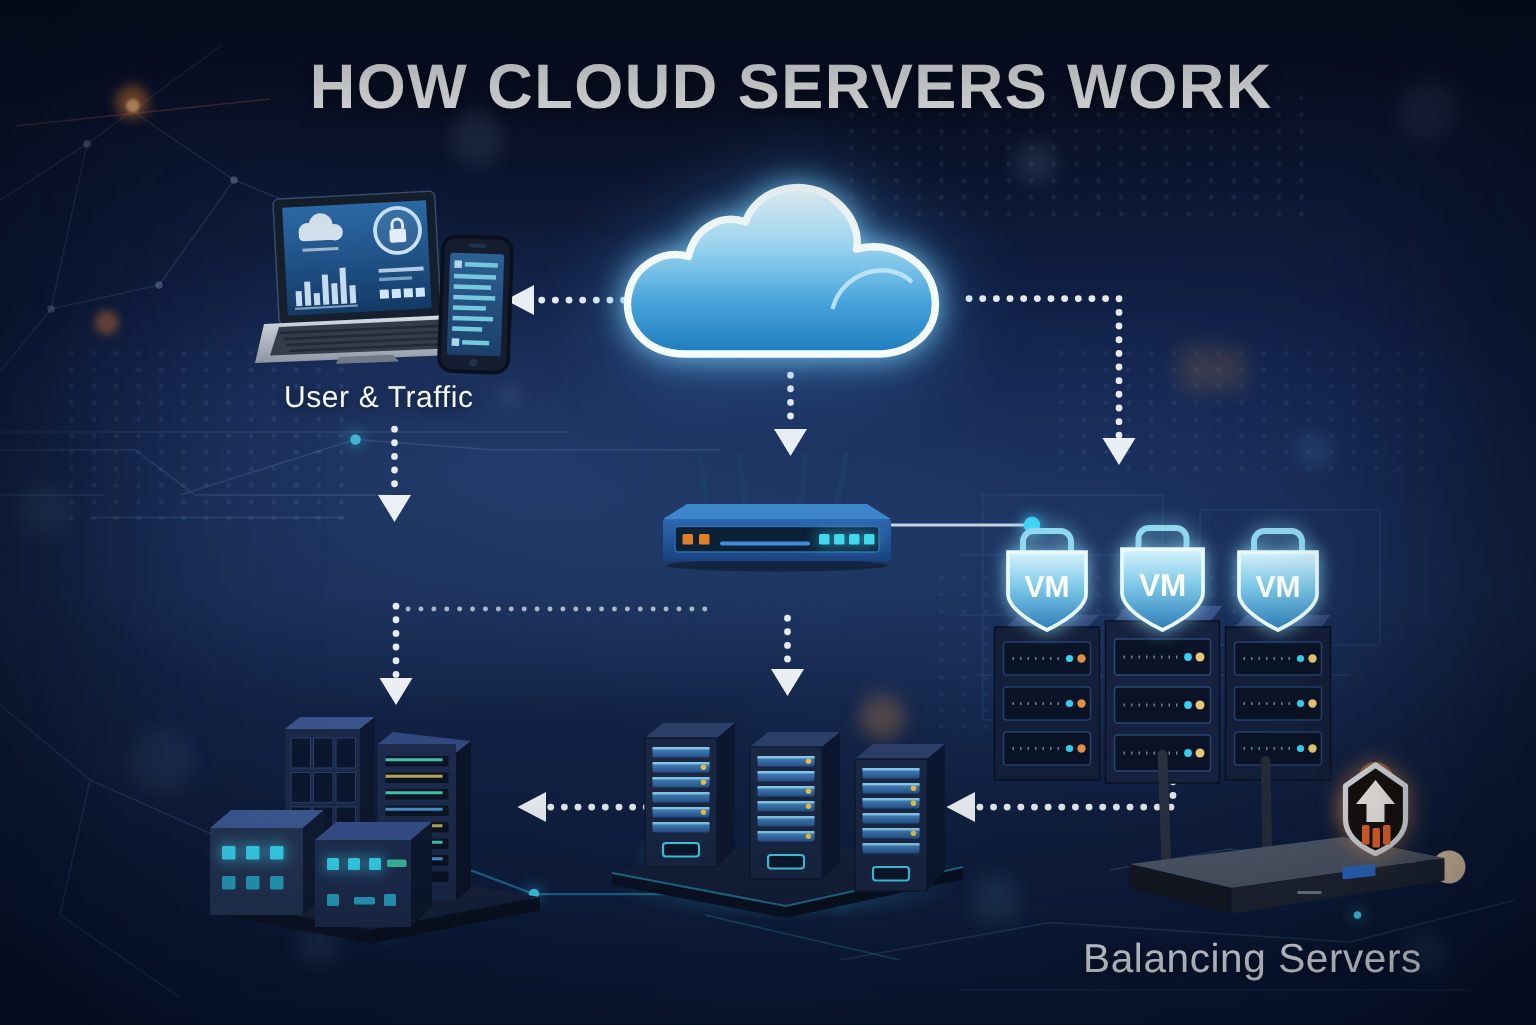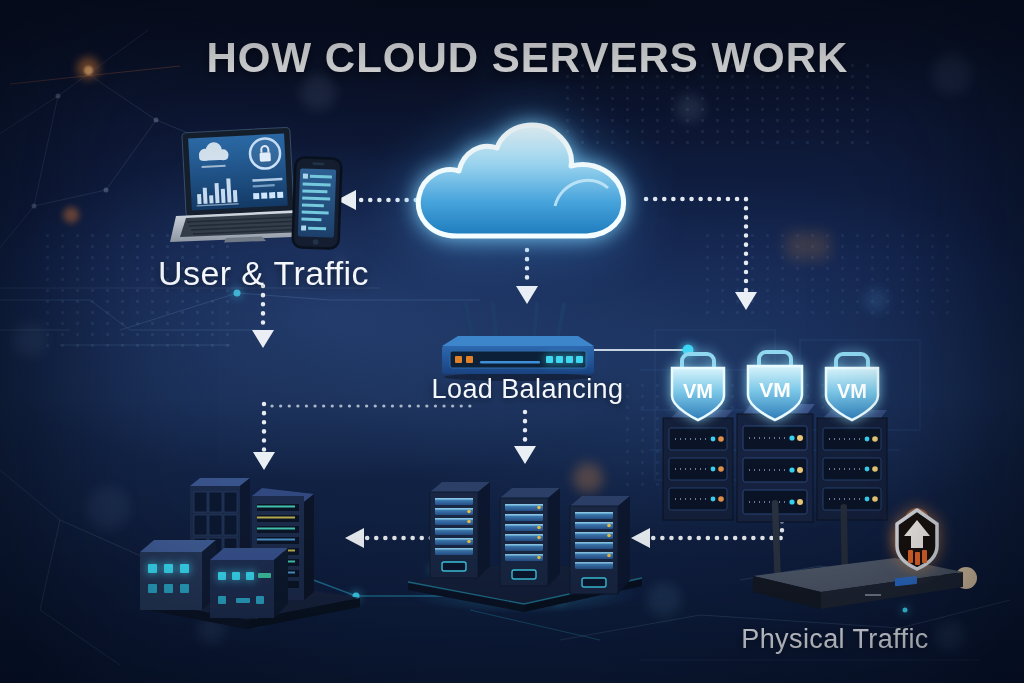--- a/index.html
+++ b/index.html
@@ -224,21 +224,21 @@
           <rect x="134" y="62" width="25" height="3"></rect>
         <rect x="134" y="69" width="28" height="3"></rect>
           <rect x="134" y="76" width="22" height="3"></rect>
         <rect x="134" y="83" width="27" height="3"></rect>
           <rect x="134" y="90" width="20" height="3"></rect>
         <rect x="134" y="98" width="5" height="5" fill="#bfe8f8"></rect>
           <rect x="141" y="99" width="18" height="3"></rect>
       </g>
     </g>
   </svg>
-  <div class="label" style="left:146px;top:254px;width:235px;font-size:34px">User &amp; Traffic</div>
+  <div class="label" style="left:135px;top:254px;width:235px;font-size:20px">User &amp; Traffic</div>
 
   <svg class="art" style="left:428px;top:298px;z-index:4" width="200" height="82" viewBox="0 0 200 82">
     <defs>
       <linearGradient id="lbGrad" x1="0" y1="0" x2="0" y2="1">
         <stop offset="0" stop-color="#2d68b0"></stop>
           <stop offset="1" stop-color="#1a4280"></stop>
       </linearGradient>
     </defs>
     <g stroke="#1e3c68" stroke-width="4" stroke-linecap="round">
       <line x1="44" y1="38" x2="38" y2="6"></line>
@@ -255,21 +255,20 @@
       <rect x="38" y="58" width="7" height="7" rx="1" fill="#e08028"></rect>
       <rect x="52" y="63" width="60" height="2.6" rx="1.3" fill="#3f8fd8"></rect>
       <g fill="#40d8f0" class="glow-cyan">
         <rect x="118" y="58" width="7" height="7" rx="1"></rect>
           <rect x="128" y="58" width="7" height="7" rx="1"></rect>
         <rect x="138" y="58" width="7" height="7" rx="1"></rect>
           <rect x="148" y="58" width="7" height="7" rx="1"></rect>
       </g>
     </g>
   </svg>
-  <div class="label" style="left:395px;top:374px;width:265px">Load Balancing</div>
 
   <svg class="art" style="left:655px;top:352px;z-index:4" width="235" height="175" viewBox="0 0 235 175">
     <defs>
       <linearGradient id="shieldGrad" x1="0" y1="0" x2="0" y2="1">
         <stop offset="0" stop-color="#d8f4fc"></stop>
           <stop offset=".45" stop-color="#7cc8e8"></stop>
         <stop offset="1" stop-color="#2e7cb8"></stop>
       </linearGradient>
     </defs>
 
@@ -556,16 +555,16 @@
       <circle cx="172" cy="22" r="12" fill="#f09040" opacity=".45"></circle>
       <path d="M172,12 L192,26 L192,48 Q192,62 172,71 Q152,62 152,48 L152,26 Z" fill="#18120e" stroke="#d8dce2" stroke-width="3.5" stroke-linejoin="round"></path>
       <polygon points="172,22 185,38 178,38 178,50 166,50 166,38 159,38" fill="#f4f0ea"></polygon>
       <g fill="#e86828">
         <rect x="163" y="52" width="5" height="13" rx="1"></rect>
         <rect x="170" y="54" width="5" height="13" rx="1"></rect>
         <rect x="177" y="52" width="5" height="13" rx="1"></rect>
       </g>
     </g>
   </svg>
-  <div class="label" style="left:690px;top:624px;width:290px">Physical Traffic</div>
+  <div class="label" style="left:690px;top:624px;width:290px">Balancing Servers</div>
 
   <div class="vignette"></div>
 </div>
 
 </body></html>

